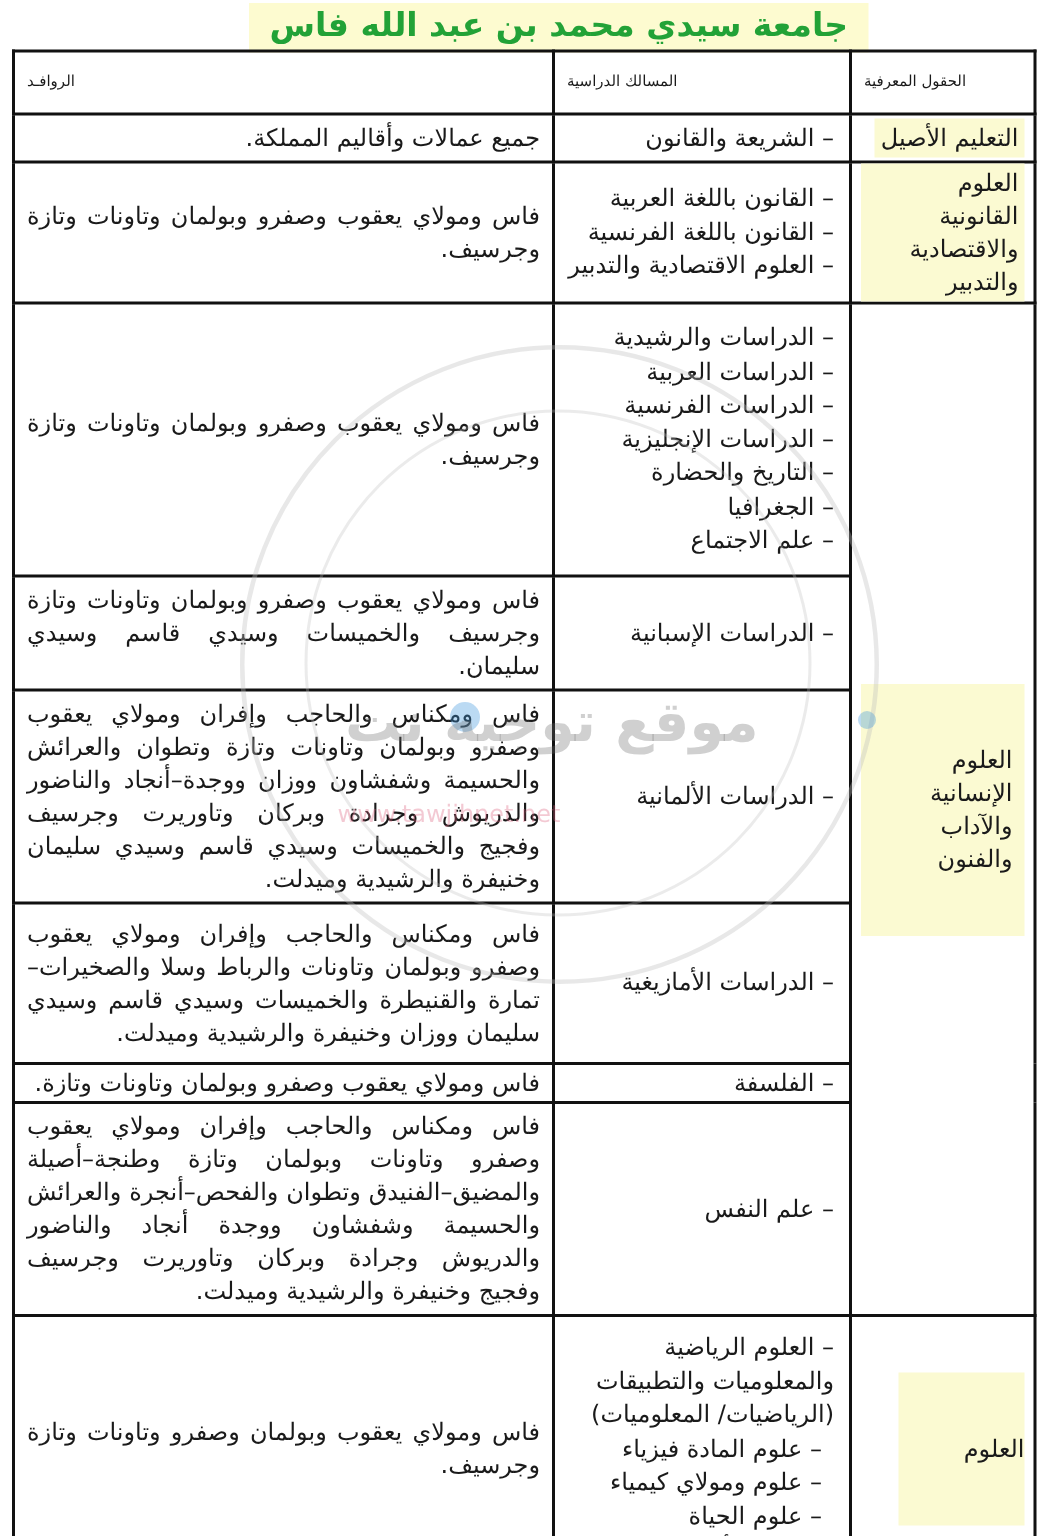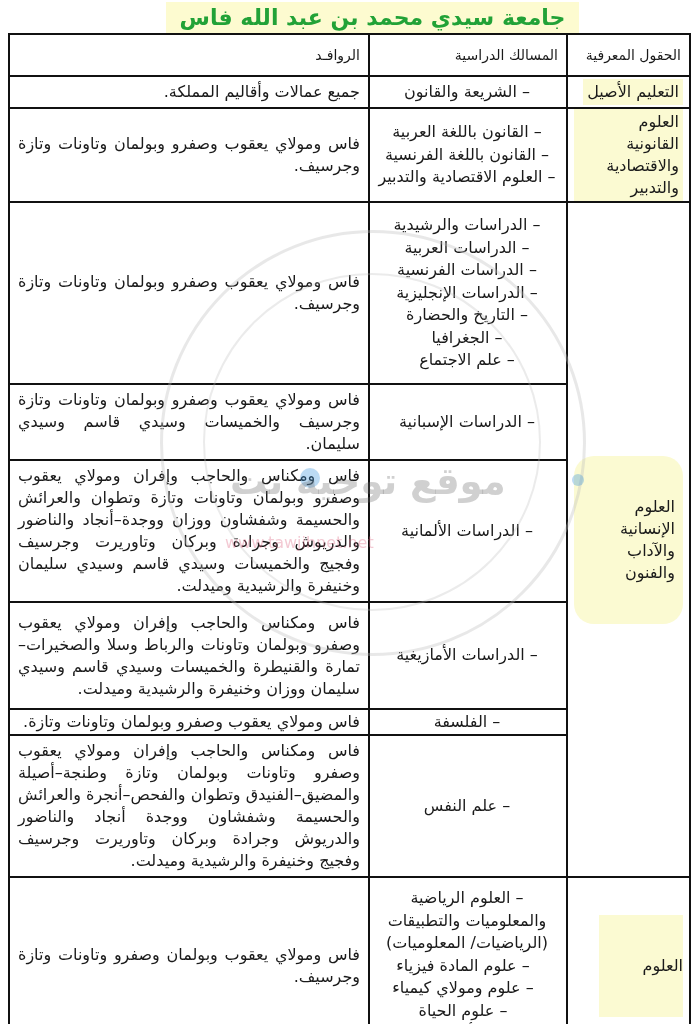--- a/index.html
+++ b/index.html
@@ -96,47 +96,46 @@
     }
     table.main td, table.main th {
       border: 2px solid #111;
       vertical-align: middle;
       font-size: 16px;
       line-height: 22px;
       padding: 0 8px;
     }
     table.main th {
       font-weight: normal;
-      font-size: 14px;
+      font-size: 10px;
       height: 40px;
-      text-align: right;
+      text-align: left;
     }
     col.c-field { width: 123px; }
     col.c-track { width: 198px; }
     col.c-feed { width: 360px; }
     .field-cell {
       text-align: right;
       padding: 0 6px !important;
     }
     .field-hl {
       display: inline-block;
       background: #fbfad2;
       padding: 2px 4px;
       line-height: 22px;
     }
     .field-hl.tall {
       padding: 40px 8px;
-      border-radius: 20px;
     }
     .field-hl.science {
       width: 84px;
       padding: 40px 0;
     }
     .track-cell {
-      text-align: center;
+      text-align: right;
       padding-right: 10px !important;
     }
     .track-list {
       list-style: none;
       margin: 0;
       padding: 0;
     }
     .track-list li {
       margin: 0;
       padding: 0;

